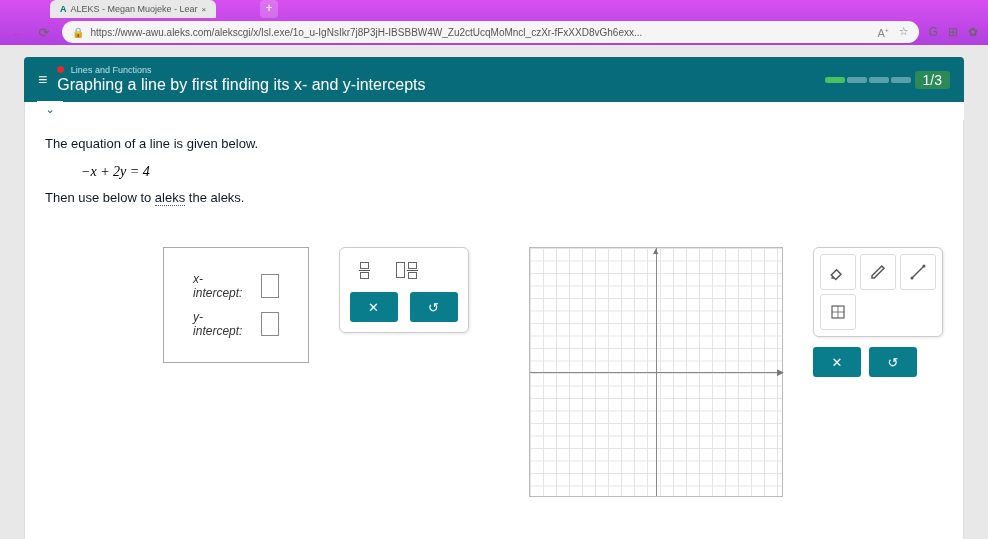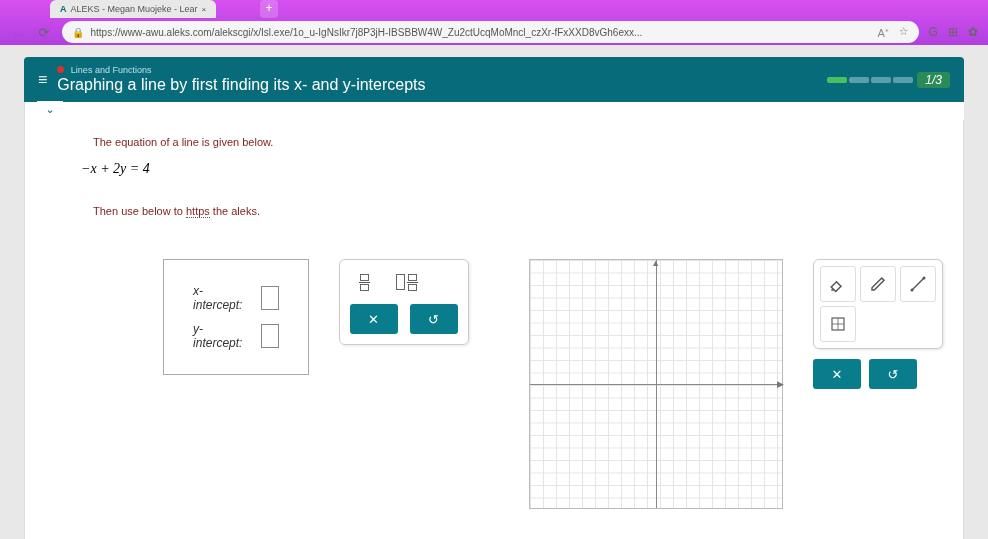--- a/index.html
+++ b/index.html
@@ -91,21 +91,21 @@
     position: relative;
   }
   .hamburger { font-size: 16px; }
   .header-text { flex: 1; }
   .header-top { font-size: 9px; color: #b8e0e6; }
   .red-dot { display: inline-block; width: 7px; height: 7px; background: #d83030; border-radius: 50%; margin-right: 4px; }
   .header-title { font-size: 16px; margin-top: 1px; }
   .progress-group { display: flex; gap: 2px; align-items: center; }
   .prog-seg { width: 20px; height: 6px; border-radius: 2px; background: #5aa0ac; }
   .prog-seg.active { background: #4ac060; }
-  .prog-badge { background: #2a8a58; color: white; font-size: 12px; padding: 1px 8px; border-radius: 3px; margin-left: 2px; font-style: italic; }
+  .prog-badge { background: #2a8a58; color: white; font-size: 14px; padding: 1px 8px; border-radius: 3px; margin-left: 2px; }
   .chevron-tab {
     background: white;
     width: 26px;
     height: 18px;
     margin-left: 12px;
     border-radius: 0 0 4px 4px;
     color: #076b7a;
     text-align: center;
     font-size: 11px;
     line-height: 16px;
@@ -113,22 +113,22 @@
     top: -1px;
   }
   .content {
     background: white;
     padding: 14px 20px 20px 20px;
     min-height: 440px;
     position: relative;
     border: 1px solid #ddd;
     border-top: none;
   }
-  .question-text { font-size: 11px; color: #7f1d1d; line-height: 1.5; margin-left: 48px; }
-  .equation { margin: 10px 0 26px 36px; font-family: 'Times New Roman', serif; font-size: 14px; font-style: italic; }
+  .question-text { font-size: 13px; color: #0f172a; line-height: 1.5; }
+  .equation { margin: 10px 0 8px 36px; font-family: 'Times New Roman', serif; font-size: 14px; font-style: italic; }
   .dotted { border-bottom: 1px dotted #555; }
   .work-area {
     display: flex;
     gap: 30px;
     margin-top: 40px;
     align-items: flex-start;
   }
   .intercept-box {
     border: 1px solid #aaa;
     padding: 14px 29px;
@@ -266,21 +266,21 @@
   </div>
 
   <div style="background:white;border-left:1px solid #ddd;">
     <div class="chevron-tab">⌄</div>
   </div>
 
   <div class="content">
     <div class="question-text">The equation of a line is given below.</div>
     <div class="equation">−x + 2y = 4</div>
     <div class="question-text">
-      <span>Then use below to </span><span class="dotted">https</span><span> the aleks.</span>
+      <span>Then use below to </span><span class="dotted">aleks</span><span> the aleks.</span>
     </div>
 
     <div class="work-area">
       <div style="width:90px;"></div>
 
       <div class="intercept-box">
         <div class="intercept-row">
           <span style="font-style:italic;">x-intercept:</span>
           <span class="field"></span>
         </div>

